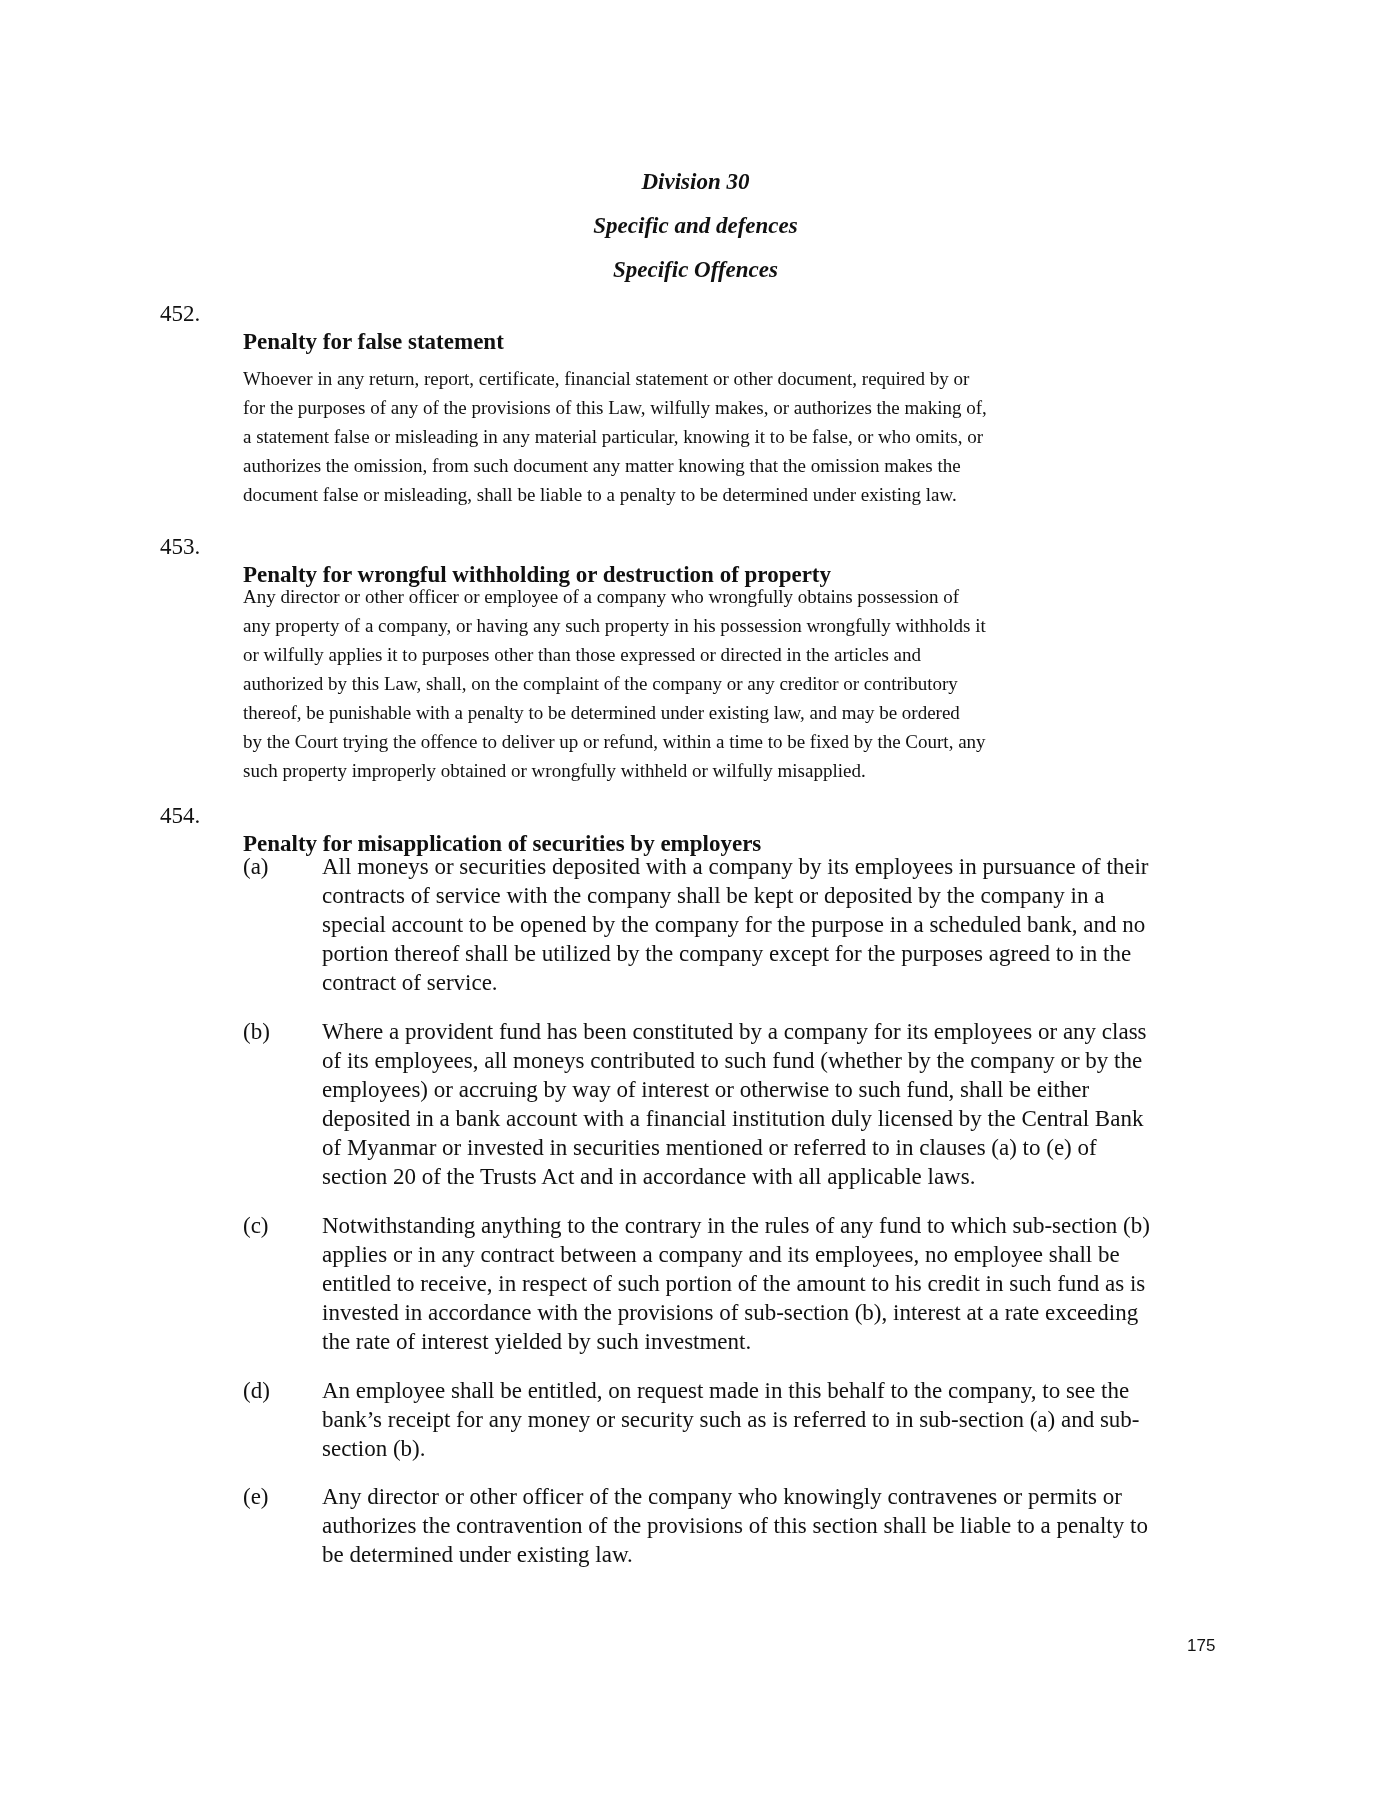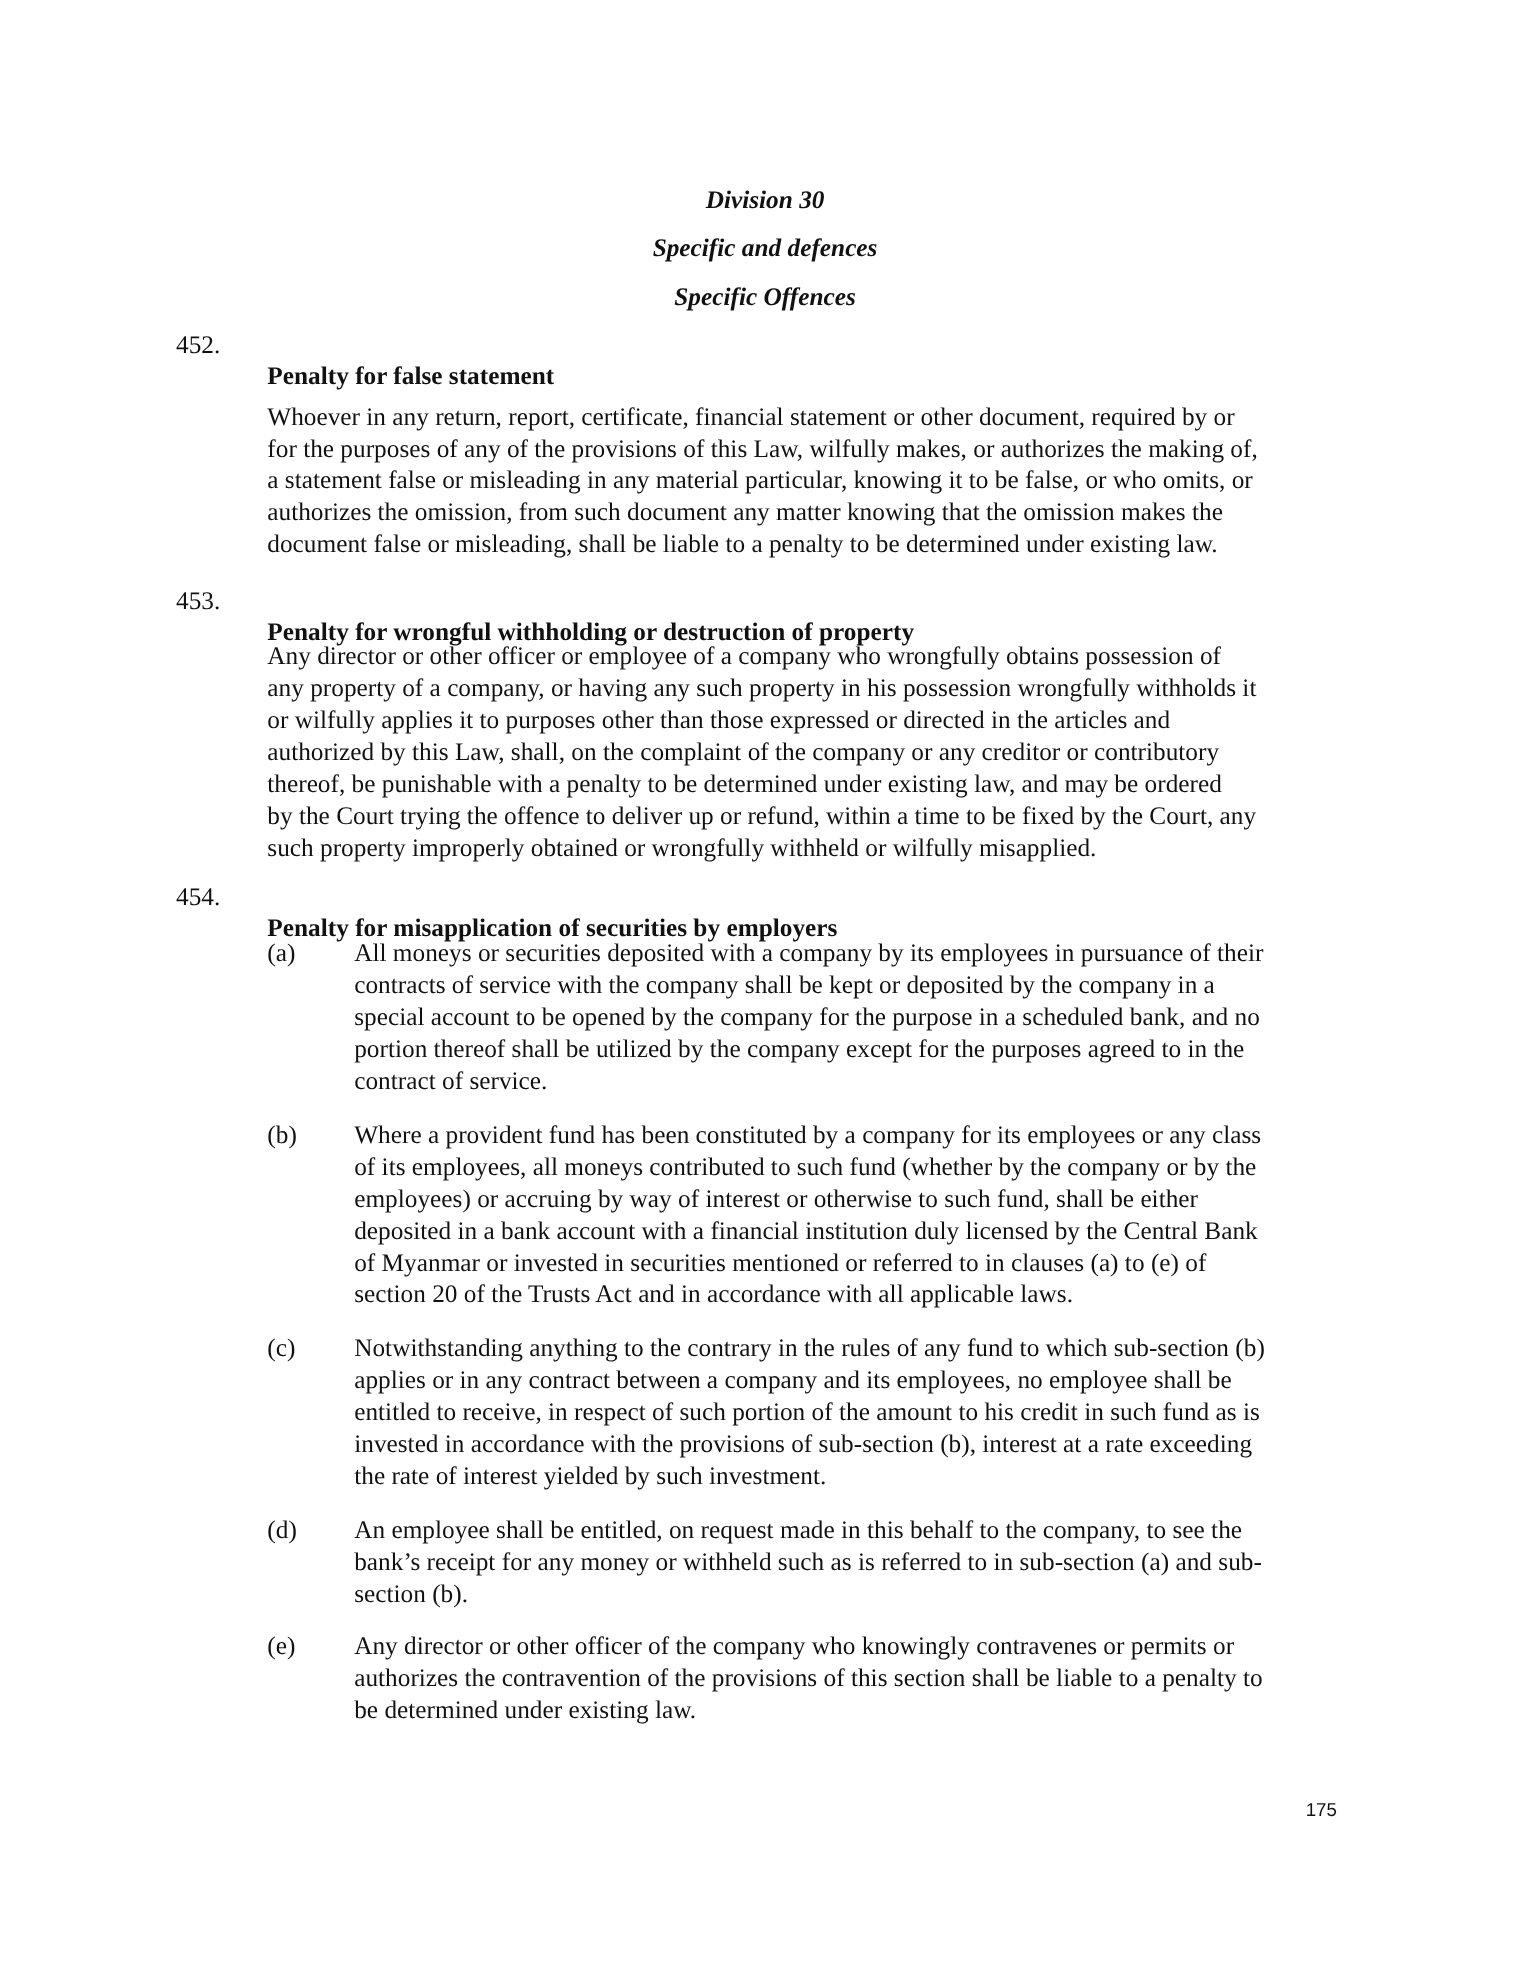--- a/index.html
+++ b/index.html
@@ -3,21 +3,21 @@
 <meta charset="utf-8">
 <style>
   html, body { margin: 0; padding: 0; background: #ffffff; }
   body { width: 1391px; height: 1800px; position: relative; overflow: hidden;
          font-family: "Liberation Serif", "DejaVu Serif", serif; color: #111111; }
   .page { position: absolute; left: 0; top: 0; width: 1391px; height: 1800px; padding-left: 21px; }
   .center-head { position: absolute; left: 0; width: 1391px; text-align: center;
                  font-style: italic; font-weight: bold; font-size: 23px; line-height: 28px; }
   .sec-num { position: absolute; left: 160px; font-size: 23px; line-height: 28px; }
   .sec-title { position: absolute; left: 243px; font-weight: bold; font-size: 23px; line-height: 28px; margin-top: 28px; }
-  .para { position: absolute; left: 243px; width: 990px; font-size: 23px; line-height: 29px; }
+  .para { position: absolute; left: 243px; width: 990px; font-size: 19px; line-height: 29px; }
   .line { white-space: nowrap; display: block; height: 29px; }
   .item-label { position: absolute; left: 243px; font-size: 23px; line-height: 29px; }
   .item-text { position: absolute; left: 322px; width: 910px; font-size: 23px; line-height: 29px; }
   .page-number { position: absolute; left: 1187px; top: 1636px;
                  font-family: "Liberation Sans", sans-serif; font-size: 17px; line-height: 20px; }
 </style>
 </head>
 <body>
 
 <div class="page">
@@ -75,21 +75,21 @@
     <span class="line">Notwithstanding anything to the contrary in the rules of any fund to which sub-section (b)</span>
     <span class="line">applies or in any contract between a company and its employees, no employee shall be</span>
     <span class="line">entitled to receive, in respect of such portion of the amount to his credit in such fund as is</span>
     <span class="line">invested in accordance with the provisions of sub-section (b), interest at a rate exceeding</span>
     <span class="line">the rate of interest yielded by such investment.</span>
   </div>
 
   <div class="item-label" style="top:1376px;">(d)</div>
   <div class="item-text" style="top:1376px;">
     <span class="line">An employee shall be entitled, on request made in this behalf to the company, to see the</span>
-    <span class="line">bank’s receipt for any money or withheld such as is referred to in sub-section (a) and sub-</span>
+    <span class="line">bank’s receipt for any money or security such as is referred to in sub-section (a) and sub-</span>
     <span class="line">section (b).</span>
   </div>
 
   <div class="item-label" style="top:1482px;">(e)</div>
   <div class="item-text" style="top:1482px;">
     <span class="line">Any director or other officer of the company who knowingly contravenes or permits or</span>
     <span class="line">authorizes the contravention of the provisions of this section shall be liable to a penalty to</span>
     <span class="line">be determined under existing law.</span>
   </div>
 

